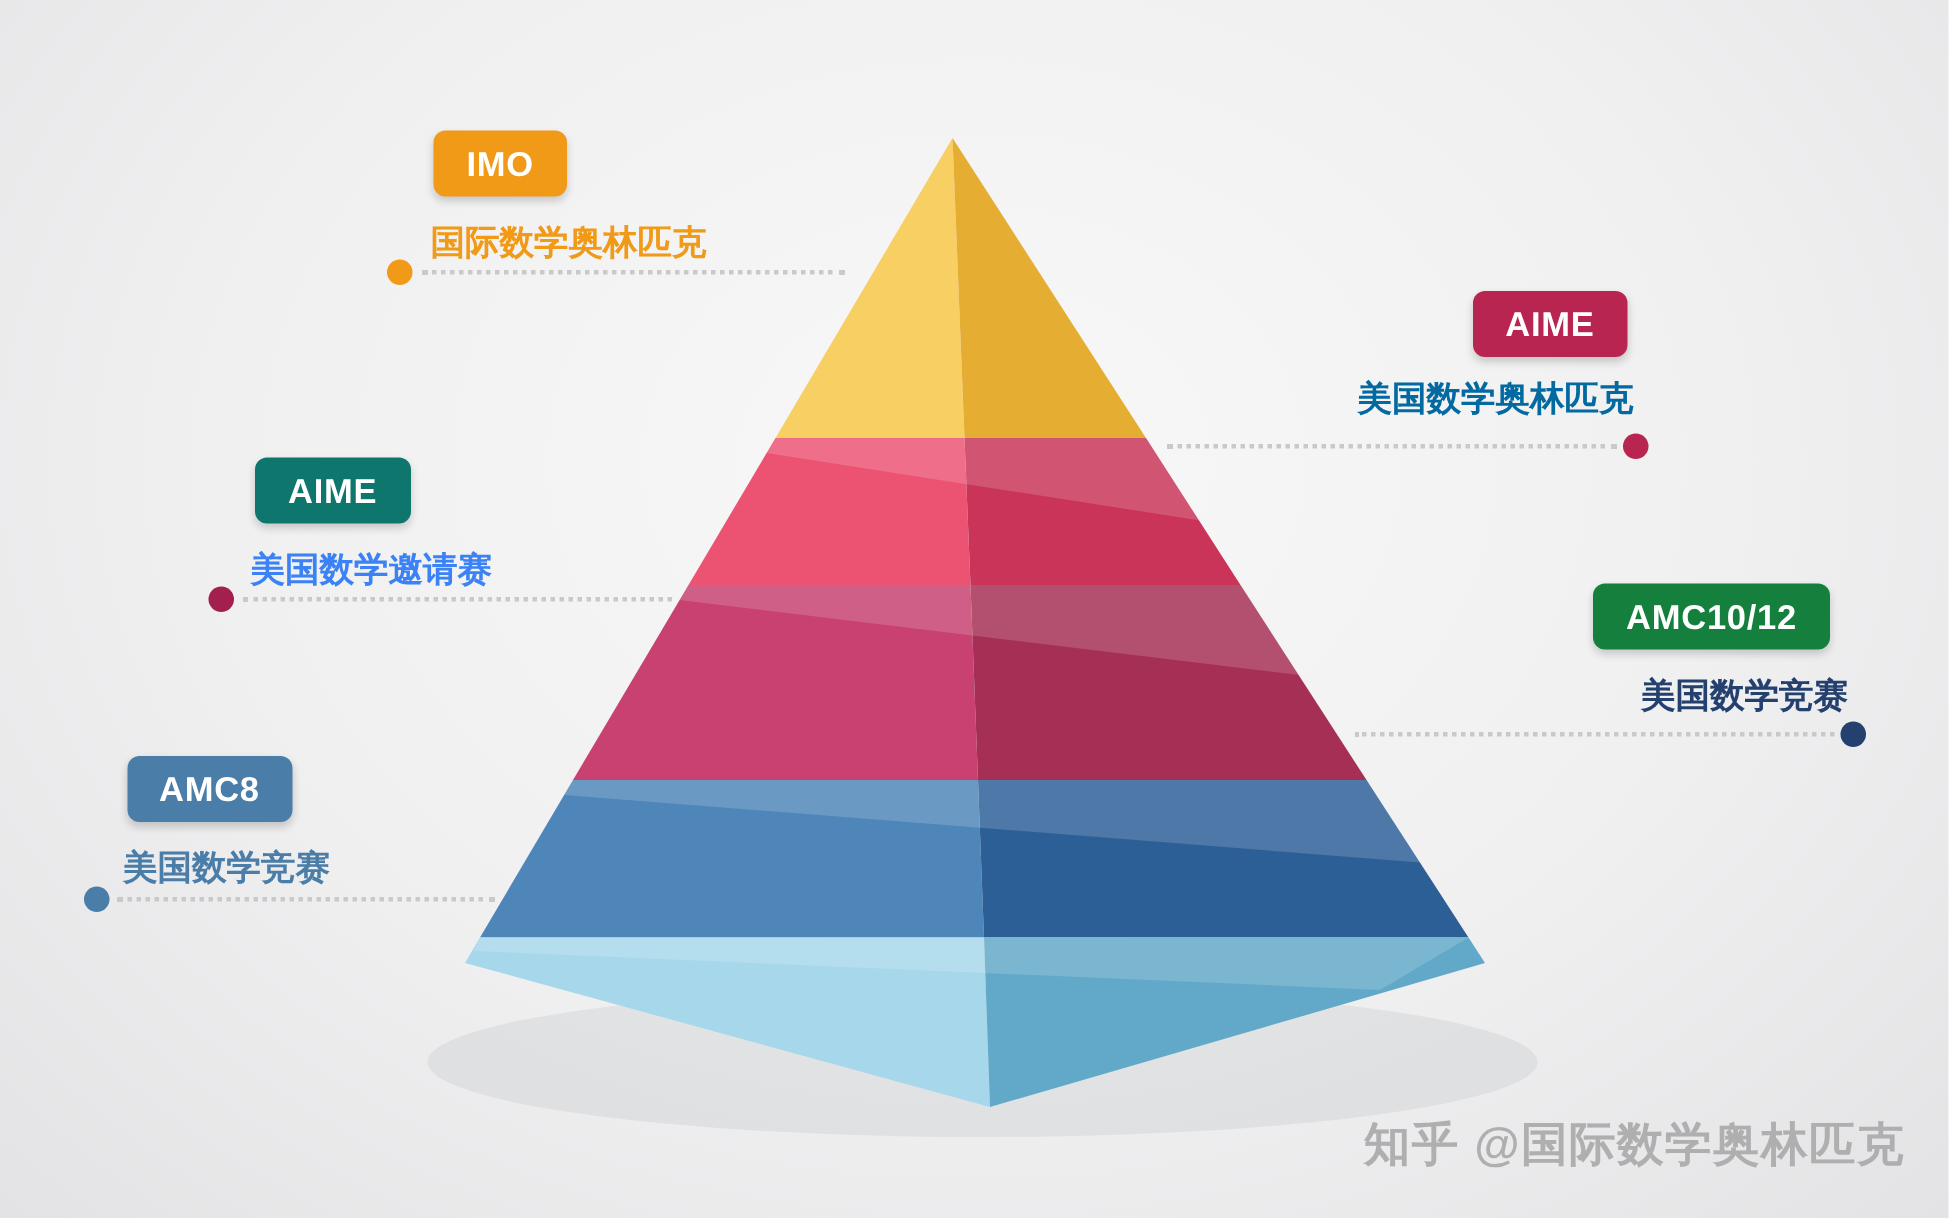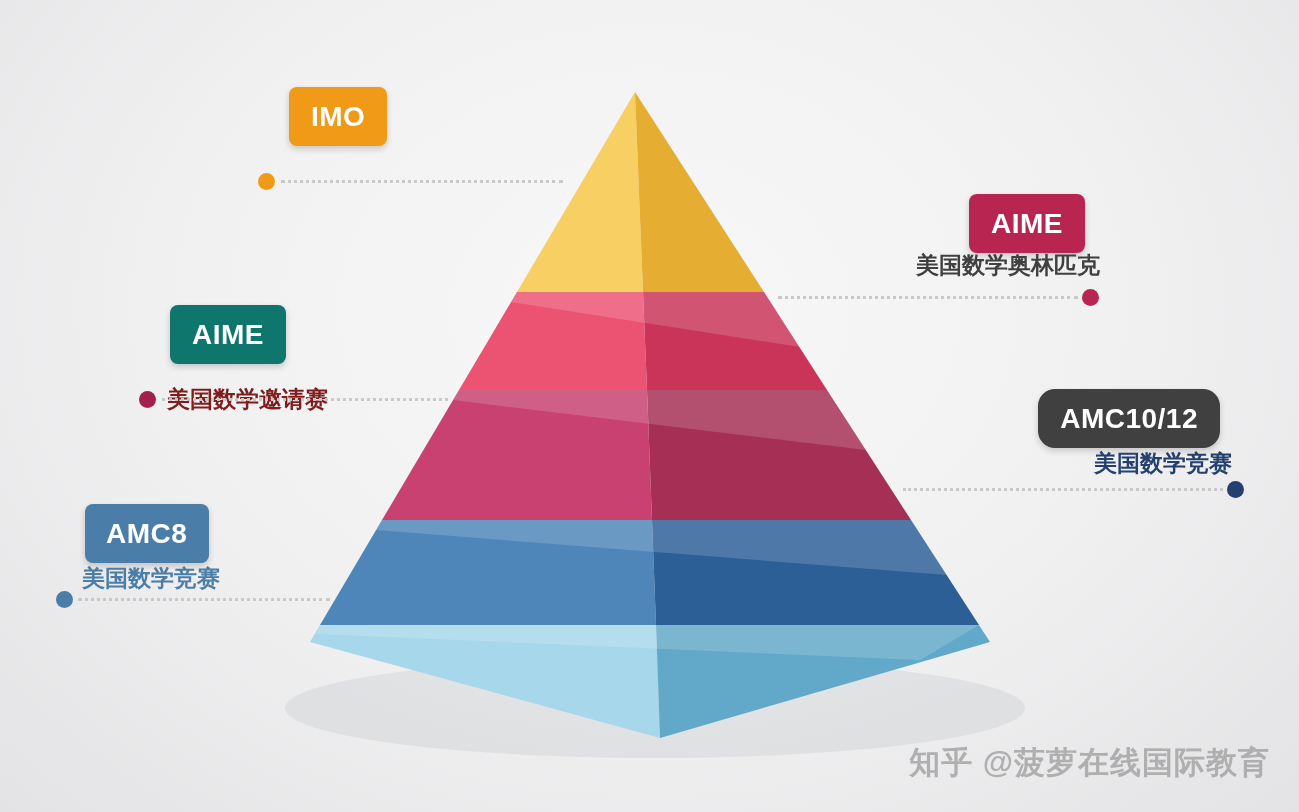--- a/index.html
+++ b/index.html
@@ -7,25 +7,25 @@
   body {
     position:relative;
     overflow:hidden;
     font-family:"Liberation Sans","DejaVu Sans",sans-serif;
     background:radial-gradient(ellipse at 50% 38%, #f8f8f8 0%, #f0f0f1 55%, #e3e3e5 100%);
   }
   .stage { position:absolute; inset:0; }
   .pyramid-svg { position:absolute; left:0; top:0; }
   .badge {
     position:absolute;
-    height:59px;
+    height:44px;
     padding:0 22px;
     display:flex; align-items:center; justify-content:center;
     color:#ffffff;
-    font-size:28px;
+    font-size:23px;
     font-weight:bold;
     border-radius:8px;
     box-shadow:0 3px 6px rgba(0,0,0,0.18);
     letter-spacing:0.5px;
     white-space:nowrap;
   }
   .desc {
     position:absolute;
     font-size:23px;
     font-weight:bold;
@@ -75,38 +75,39 @@
     <polygon points="320,625 310,642 660,738 656,625" fill="#a6d7eb"></polygon>
     <polygon points="656,625 660,738 990,642 979,625" fill="#62a9c9"></polygon>
 
     <polygon points="517,292 764,292 800,347 511,302" fill="rgba(255,255,255,0.16)"></polygon>
     <polygon points="459,390 827,390 866,450 453,400" fill="rgba(255,255,255,0.16)"></polygon>
     <polygon points="382,520 911,520 947,575 376,530" fill="rgba(255,255,255,0.16)"></polygon>
     <polygon points="320,625 979,625 920,660 316,634" fill="rgba(255,255,255,0.16)"></polygon>
   </svg>
 
   <div class="badge" style="left: 289px; top: 87px; background-color: rgb(240, 154, 23);">IMO</div>
+  <div class="desc" style="left: 287px; top: 146px; color: rgb(240, 154, 23);">国际数学奥林匹克</div>
   <div class="dot" style="left: 258px; top: 173px; background-color: rgb(240, 154, 23);"></div>
   <div class="connector" style="left: 281px; top: 180px; width: 282px; border-top-color: rgb(201, 201, 201);"></div>
 
   <div class="badge" style="right: 214px; top: 194px; background-color: rgb(184, 37, 80);">AIME</div>
-  <div class="desc" style="right: 199px; top: 250px; color: #404040;">美国数学奥林匹克</div>
+  <div class="desc" style="right: 210px; top: 250px; color: #0369a1;">美国数学奥林匹克</div>
   <div class="dot" style="left: 1082px; top: 289px; background-color: rgb(184, 37, 80);"></div>
   <div class="connector" style="left: 778px; top: 296px; width: 300px; border-top-color: rgb(201, 201, 201);"></div>
 
   <div class="badge" style="left: 170px; top: 305px; background-color: #0f766e;">AIME</div>
-  <div class="desc" style="left: 167px; top: 384px; color: #7f1d1d;">美国数学邀请赛</div>
+  <div class="desc" style="left: 167px; top: 364px; color: #3b82f6;">美国数学邀请赛</div>
   <div class="dot" style="left: 139px; top: 391px; background-color: rgb(163, 31, 78);"></div>
   <div class="connector" style="left: 162px; top: 398px; width: 286px; border-top-color: rgb(201, 201, 201);"></div>
 
-  <div class="badge" style="right: 79px; top: 389px; background-color: #404040; border-radius: 17px;">AMC10/12</div>
+  <div class="badge" style="right: 79px; top: 389px; background-color: #15803d;">AMC10/12</div>
   <div class="desc" style="right: 67px; top: 448px; color: rgb(36, 64, 111);">美国数学竞赛</div>
   <div class="dot" style="left: 1227px; top: 481px; background-color: rgb(36, 64, 111);"></div>
   <div class="connector" style="left: 903px; top: 488px; width: 320px; border-top-color: rgb(201, 201, 201);"></div>
 
   <div class="badge" style="left: 85px; top: 504px; background-color: rgb(74, 125, 167); padding-left: 21px;">AMC8</div>
   <div class="desc" style="left: 82px; top: 563px; color: rgb(74, 125, 167);">美国数学竞赛</div>
   <div class="dot" style="left: 56px; top: 591px; background-color: rgb(74, 125, 167);"></div>
   <div class="connector" style="left: 78px; top: 598px; width: 252px; border-top-color: rgb(201, 201, 201);"></div>
 
-  <div class="watermark" style="color: rgba(164, 164, 166, 0.85);">知乎 @菠萝在线国际教育</div>
+  <div class="watermark" style="color: rgba(164, 164, 166, 0.85);">知乎 @国际数学奥林匹克</div>
 
 </div>
 
 </body></html>

